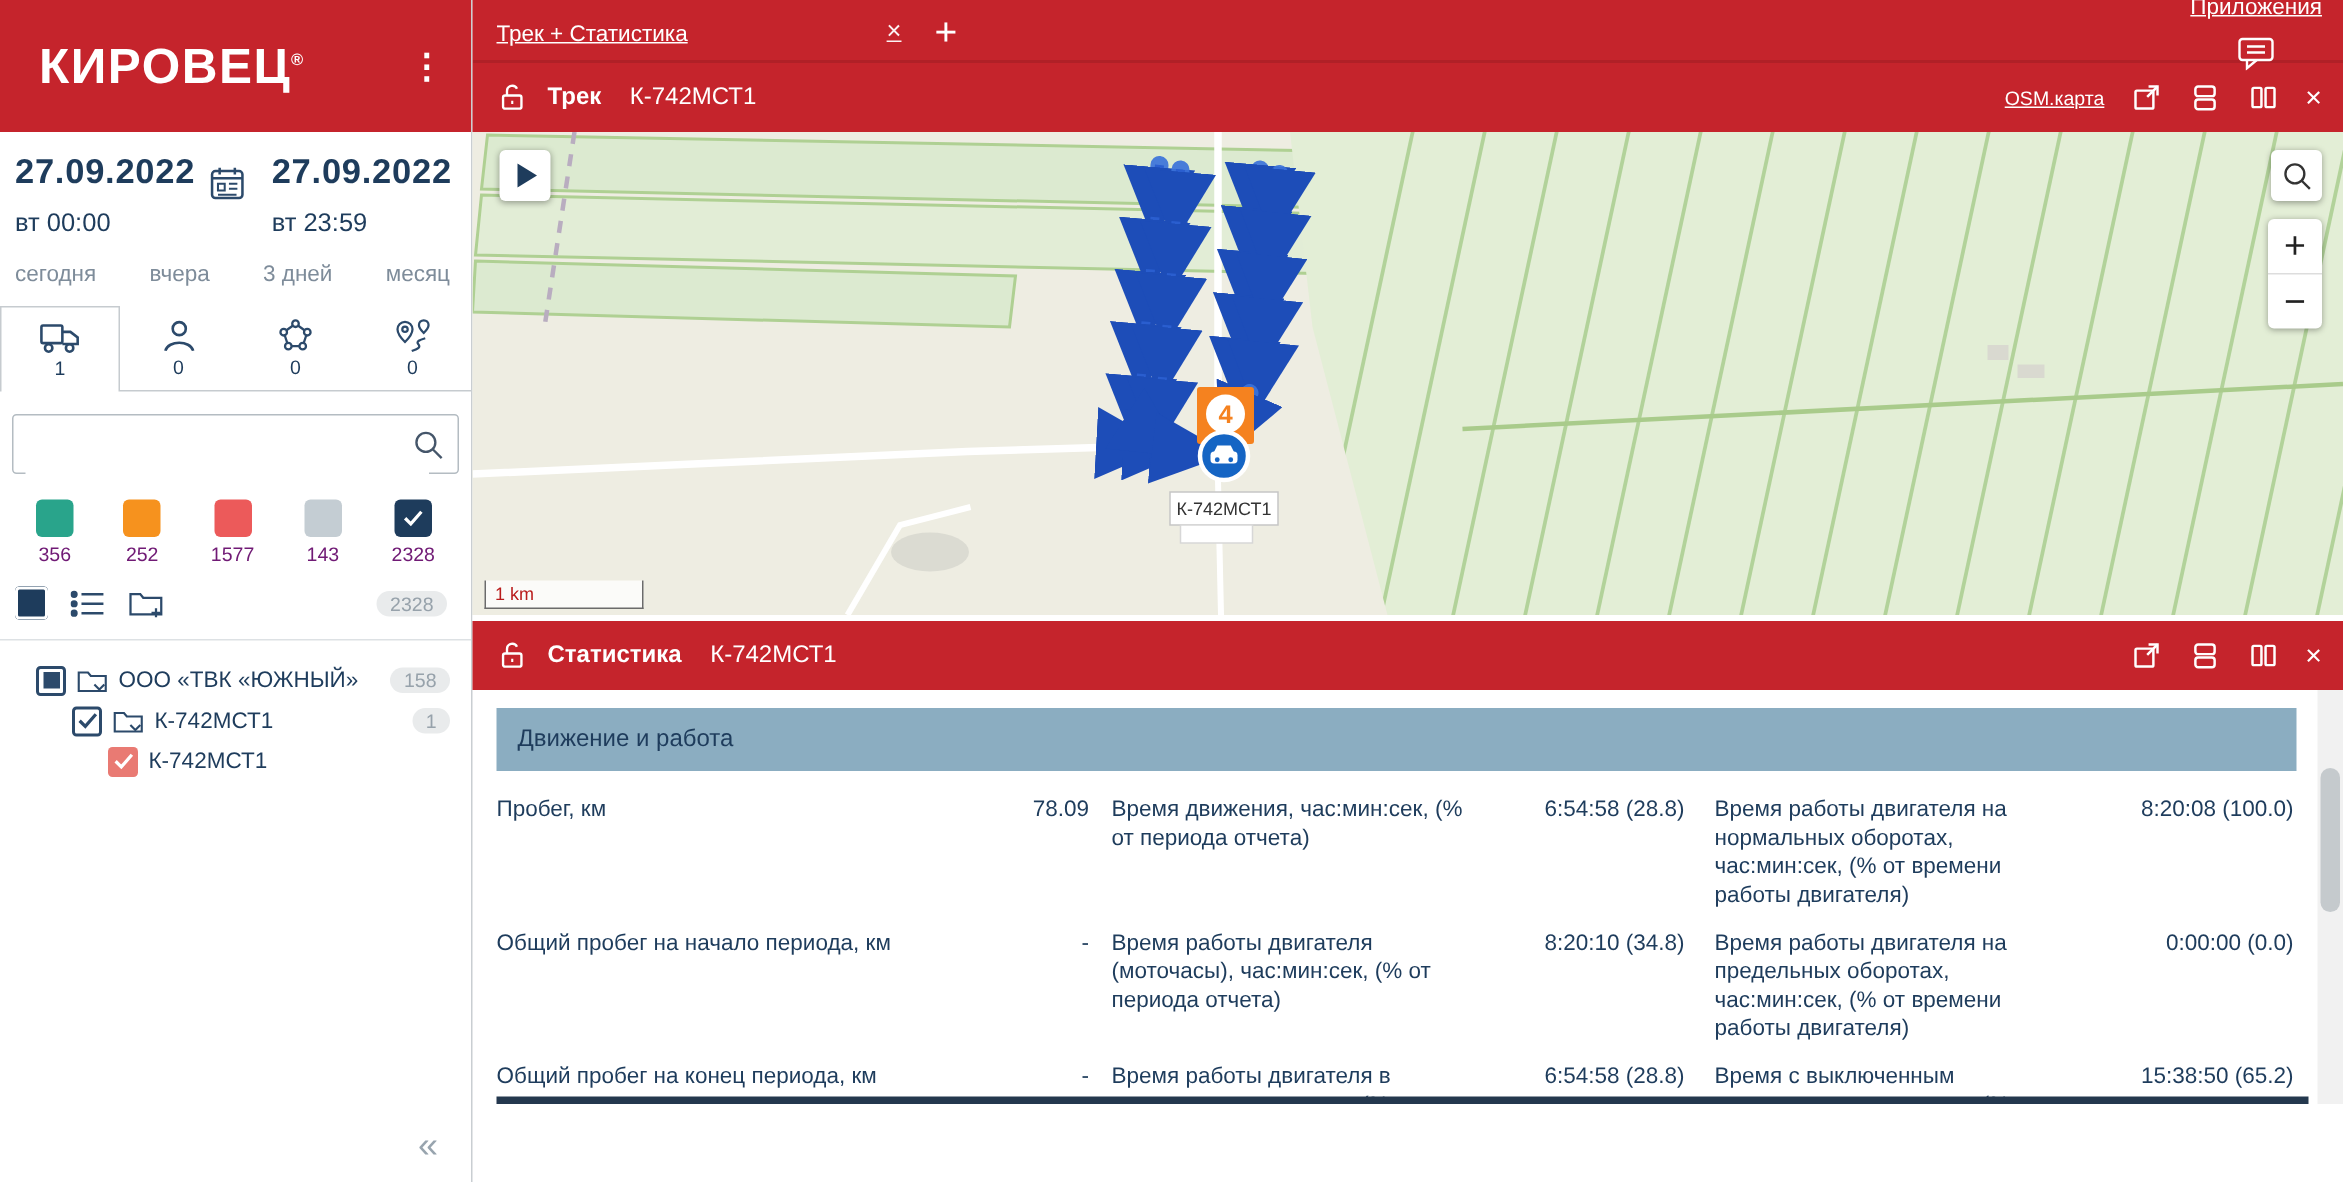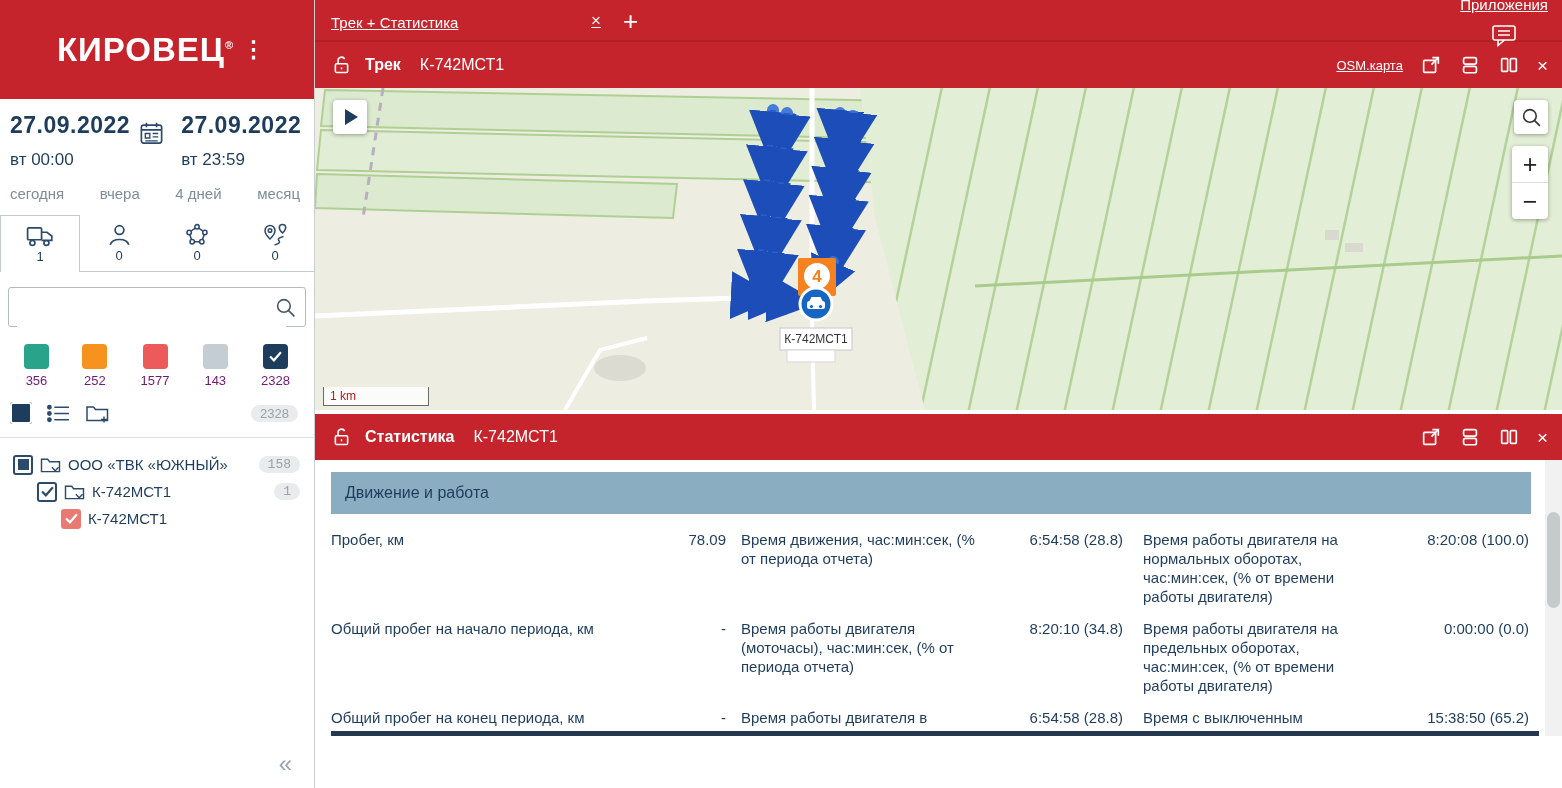--- a/index.html
+++ b/index.html
@@ -1,21 +1,21 @@
 <!DOCTYPE html>
 <html><head>
 <meta charset="utf-8">
 <style>
   html,body{margin:0;padding:0;}
   body{width:1562px;height:788px;position:relative;overflow:hidden;
        font-family:"Liberation Sans",sans-serif;background:#fff;color:#1e3c5c;}
   svg{display:block;}
   
   .sidebar{position:absolute;left:0;top:0;width:315px;height:788px;background:#fff;border-right:1px solid #c9ced2;box-sizing:border-box;}
-  .side-header{height:99px;background:#c5242c;display:flex;align-items:center;justify-content:center;padding:0 10px 0 26px;box-sizing:border-box;}
+  .side-header{height:88px;background:#c5242c;display:flex;align-items:center;justify-content:space-between;padding:0 10px 0 26px;box-sizing:border-box;}
   .logo{color:#fff;font-weight:bold;font-size:33px;letter-spacing:1px;}
   .logo sup{font-size:11px;vertical-align:super;}
   .dots{color:#fff;font-size:23px;font-weight:bold;line-height:1;padding:4px 8px;cursor:pointer;}
   .dates{display:flex;align-items:flex-start;padding:13px 8px 0 10px;gap:8px;}
   .date-block .d{font-size:23px;font-weight:bold;color:#1e3c5c;letter-spacing:.5px;}
   .date-block .t{font-size:17px;color:#1e3c5c;margin-top:11px;}
   .cal{margin-top:8px;cursor:pointer;}
   .quick{display:flex;justify-content:space-between;padding:15px 14px 0 10px;font-size:15px;color:#7e8c9a;}
   .quick span{cursor:pointer;}
   .side-tabs{display:flex;margin-top:13px;height:57px;}
@@ -27,23 +27,23 @@
   .searchbox .mag{position:absolute;right:9px;top:9px;}
   .filters{display:flex;justify-content:space-between;padding:17px 24px 0 24px;}
   .filter{display:flex;flex-direction:column;align-items:center;gap:4px;cursor:pointer;}
   .swatch{width:25px;height:25px;border-radius:4px;display:flex;align-items:center;justify-content:center;}
   .fcount{font-size:13px;color:#701a75;}
   .tools{display:flex;align-items:center;gap:15px;padding:14px 10px 13px 10px;position:relative;}
   .selall{width:22px;height:22px;background:#1e3c5c;border-radius:3px;box-shadow:inset 0 0 0 2px #fff, inset 0 0 0 4px #1e3c5c;cursor:pointer;}
   .pill{background:#e9ebec;color:#97a2ab;font-size:13px;border-radius:9px;padding:1px 9px;}
   .tools .pill{position:absolute;right:16px;}
   .hr{border-top:1px solid #dde1e4;margin:0;}
-  .tree{padding:13px 8px 0 13px;}
+  .tree{padding:13px 8px 0 24px;}
   .trow{display:flex;align-items:center;height:27px;gap:7px;font-size:15px;color:#1e3c5c;cursor:pointer;}
-  .trow .pill{margin-left:auto;margin-right:6px;font-family:Liberation Mono, monospace;}
+  .trow .pill{margin-left:auto;margin-right:6px;}
   .cb{width:20px;height:20px;border-radius:3px;flex:none;display:flex;align-items:center;justify-content:center;box-sizing:border-box;}
   .cb.ind{border:2px solid #2c4a6b;}
   .cb.ind i{display:block;width:11px;height:11px;background:#2c4a6b;}
   .cb.chk{border:2px solid #2c4a6b;}
   .cb.red{background:#e97a73;}
   .collapse{position:absolute;bottom:10px;right:22px;color:#98a4ae;font-size:24px;cursor:pointer;}
   
   .main{position:absolute;left:315px;top:0;width:1247px;height:788px;}
   .topbar{height:42px;background:#c5242c;display:flex;align-items:center;color:#fff;box-shadow:inset 0 -2px rgba(0,0,0,.10);}
   .doc-tab{width:300px;display:flex;align-items:flex-end;padding-left:16px;font-size:15px;box-sizing:border-box;cursor:pointer;text-decoration:underline;}
@@ -105,21 +105,21 @@
     </div>
     <div class="date-block" style="margin-left:8px">
       <div class="d">27.09.2022</div>
       <div class="t">вт 23:59</div>
     </div>
   </div>
 
   <div class="quick">
     <span>сегодня</span>
     <span>вчера</span>
-    <span>4 дней</span>
+    <span>3 дней</span>
     <span>месяц</span>
   </div>
 
   <div class="side-tabs" id="side-tabs">
       <div class="stab active">
         <span>
           <svg width="29" height="24" viewBox="0 0 27 22">
             <g fill="none" stroke="#2c4a6b" stroke-width="1.6">
               <rect x="1.5" y="3.5" width="13" height="11" rx="1"></rect>
               <path d="M14.5 7.5h5l4.5 3.5v4h-9.5"></path>

